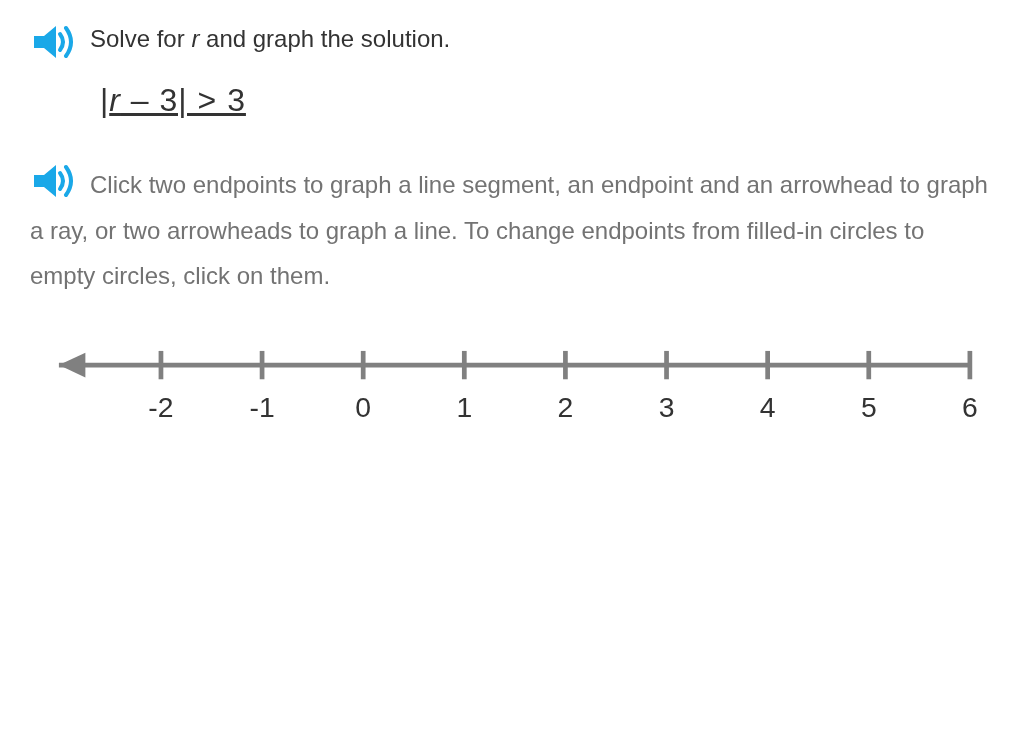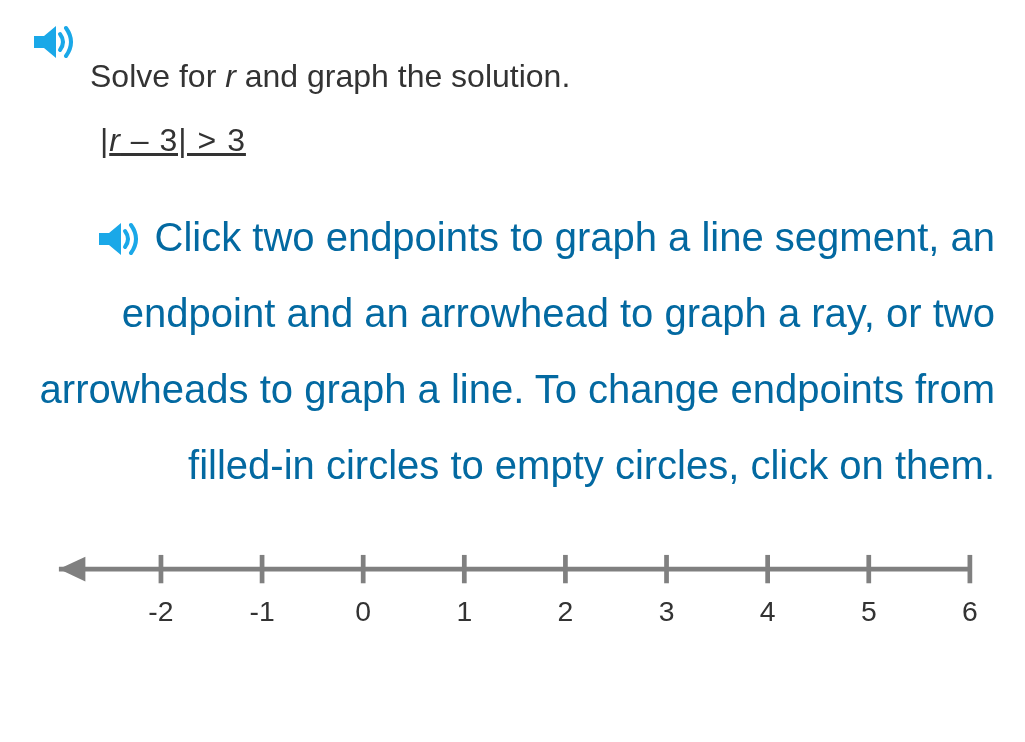--- a/index.html
+++ b/index.html
@@ -19,43 +19,41 @@
     .prompt-line.tight { margin-bottom: 20px; }
     .speaker-icon {
       flex-shrink: 0;
       width: 48px;
       height: 40px;
       margin-right: 12px;
       margin-top: 2px;
       cursor: pointer;
     }
     .prompt-text {
-      font-size: 32px;
+      font-size: 24px;
       line-height: 1.55;
       color: #333;
-      margin-top: 32px;
     }
     .prompt-text .var-r { font-style: italic; }
     .equation-block {
       margin-left: 70px;
       margin-bottom: 40px;
       font-size: 32px;
       color: #333;
       letter-spacing: 1px;
       text-decoration: underline;
     }
     .equation-block .var-r { font-style: italic; }
     .instructions-block {
       margin-bottom: 30px;
     }
     .instructions-text {
-      font-size: 40px;
+      font-size: 24px;
       line-height: 1.9;
-      color: #0369a1;
-      text-align: right;
+      color: #737373;
     }
     .with-icon-inline .speaker-icon {
       display: inline-block;
       vertical-align: -8px;
       margin-right: 12px;
     }
     .numberline-wrap {
       margin-top: 30px;
       padding: 0 10px;
     }

